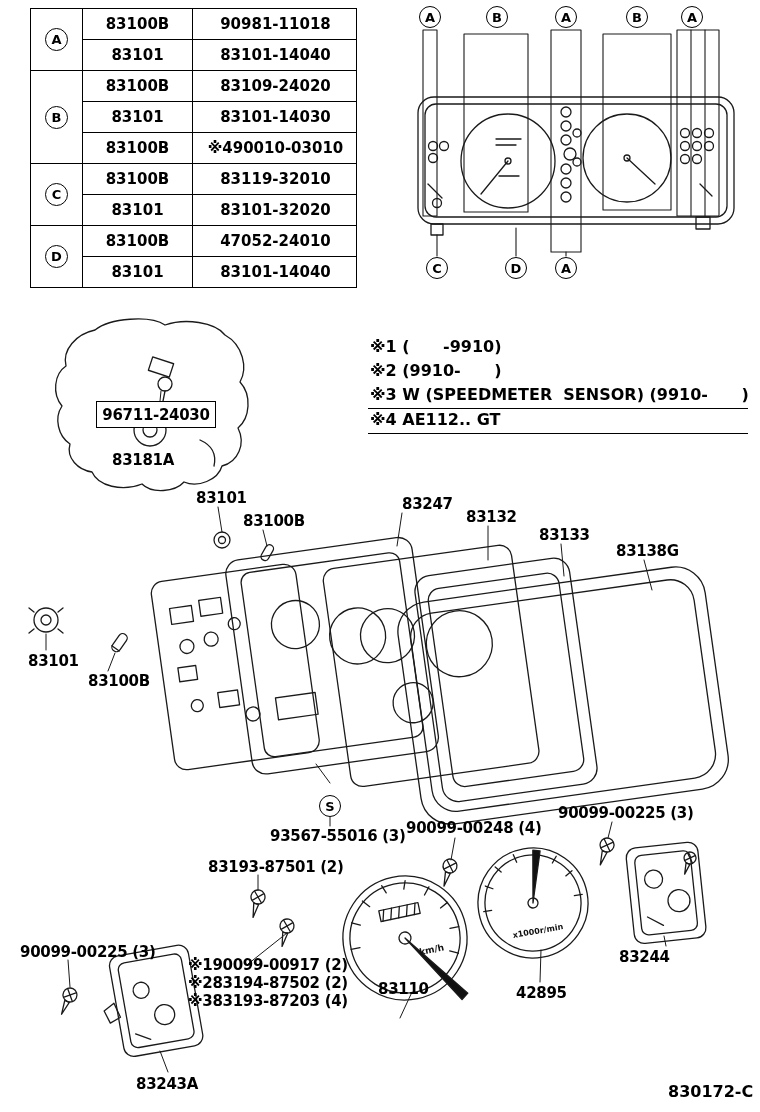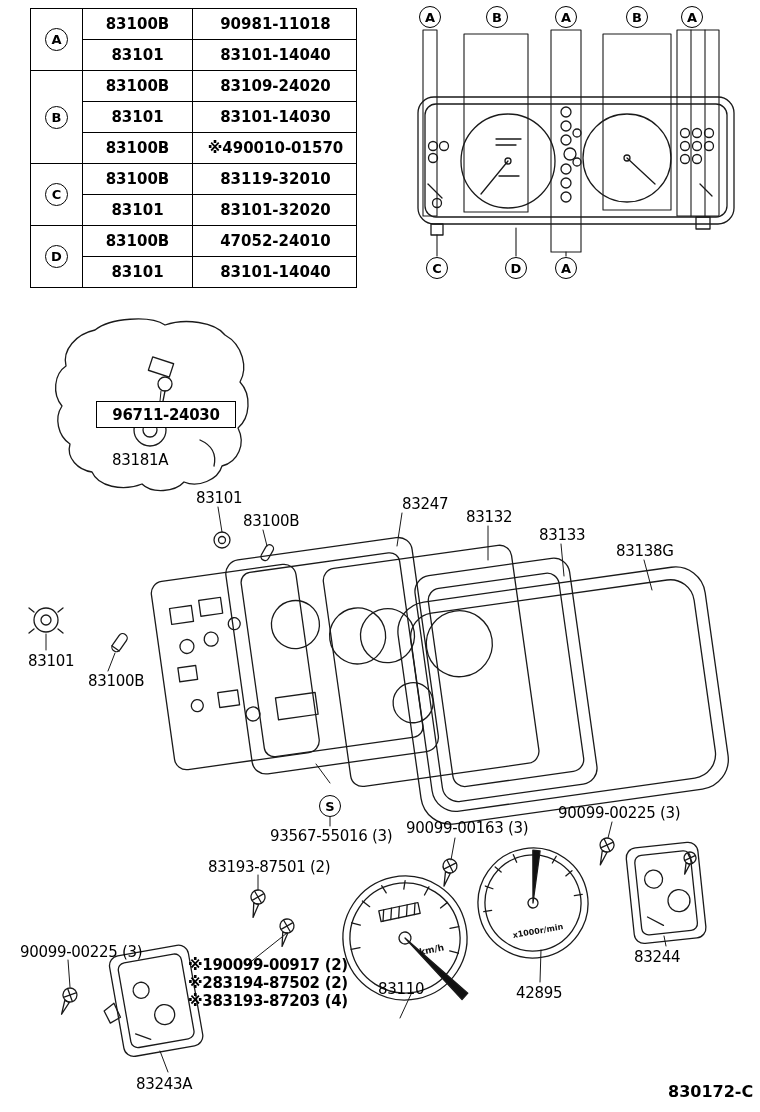--- a/index.html
+++ b/index.html
@@ -2,36 +2,36 @@
 <html><head>
 <meta charset="utf-8">
 <style>
   *{box-sizing:border-box;}
   html,body{margin:0;padding:0;background:#e9e9e9;}
   .page{position:relative;width:760px;height:1112px;background:#ffffff;color:#000;
         font-family:"DejaVu Sans",sans-serif;overflow:hidden;}
   svg.art{position:absolute;left:0;top:0;width:760px;height:1112px;
           stroke:#1a1a1a;fill:none;stroke-width:1.3;stroke-linecap:round;stroke-linejoin:round;}
   svg.art text{stroke:none;fill:#111;font-weight:bold;}
-  .lbl{position:absolute;font-weight:normal;font-size:15px;letter-spacing:-0.3px;white-space:nowrap;}
+  .lbl{position:absolute;font-weight:bold;font-size:15px;letter-spacing:-0.3px;white-space:nowrap;}
   .apps{position:absolute;left:30px;top:8px;border-collapse:collapse;}
   .apps td{border:1.4px solid #000;font-weight:bold;font-size:15px;text-align:center;
            height:31px;padding:0 6px;}
   .apps td.keycell{width:52px;}
   .apps td.part{width:110px;}
   .apps td.num{width:164px;white-space:pre;padding-left:8px;}
   .circ{display:inline-flex;align-items:center;justify-content:center;width:23px;height:23px;
         border:1.6px solid #000;border-radius:50%;font-size:13px;font-weight:bold;}
   .callout{position:absolute;width:22px;height:22px;border:1.6px solid #000;border-radius:50%;
            background:#fff;display:flex;align-items:center;justify-content:center;
            font-size:13px;font-weight:bold;z-index:3;}
   .notes{position:absolute;left:368px;top:336px;width:380px;font-size:16px;font-weight:bold;}
   .note-line{white-space:pre;padding:1px 2px 4px 2px;line-height:19px;}
   .note-underline{border-bottom:1.6px solid #000;}
-  .labelbox{position:absolute;left:96px;top:401px;width:140px;height:27px;border:1.4px solid #000;
+  .labelbox{position:absolute;left:96px;top:401px;width:120px;height:27px;border:1.4px solid #000;
             display:flex;align-items:center;justify-content:center;background:#fff;z-index:2;}
   .labelbox .boxtext{font-weight:bold;font-size:15px;letter-spacing:-0.3px;white-space:nowrap;}
   .refblock{position:absolute;left:188px;top:956px;font-weight:bold;font-size:15px;
             letter-spacing:-0.3px;}
   .refblock div{white-space:nowrap;line-height:18px;text-align:center;}
   .footer-code{position:absolute;left:668px;top:1082px;font-weight:bold;font-size:16px;text-align:right;}
 </style>
 </head>
 <body>
 
@@ -314,21 +314,21 @@
         <td class="keycell" rowspan="3"><span class="circ">B</span></td>
         <td class="part">83100B</td>
         <td class="num">83109-24020</td>
       </tr>
       <tr>
         <td class="part">83101</td>
         <td class="num">83101-14030</td>
       </tr>
       <tr>
         <td class="part">83100B</td>
-        <td class="num">※490010-01570</td>
+        <td class="num">※490010-03010</td>
       </tr>
       <tr>
         <td class="keycell" rowspan="2"><span class="circ">C</span></td>
         <td class="part">83100B</td>
         <td class="num">83119-32010</td>
       </tr>
       <tr>
         <td class="part">83101</td>
         <td class="num">83101-32020</td>
       </tr>
@@ -347,48 +347,54 @@
   <div class="callout" style="left:419px;top:6px">A</div>
   <div class="callout" style="left:486px;top:6px">B</div>
   <div class="callout" style="left:555px;top:6px">A</div>
   <div class="callout" style="left:626px;top:6px">B</div>
   <div class="callout" style="left:681px;top:6px">A</div>
   <div class="callout" style="left:426px;top:257px">C</div>
   <div class="callout" style="left:505px;top:257px">D</div>
   <div class="callout" style="left:555px;top:257px">A</div>
   <div class="callout" style="left:319px;top:795px">S</div>
 
+  <div class="notes">
+    <div class="note-line">※1 (      -9910)</div>
+    <div class="note-line">※2 (9910-      )</div>
+    <div class="note-line note-underline">※3 W (SPEEDMETER  SENSOR) (9910-      )</div>
+    <div class="note-line note-underline">※4 AE112.. GT</div>
+  </div>
 
   <div class="labelbox">
     <span class="boxtext">96711-24030</span>
   </div>
   <div class="lbl" style="left:112px;top:451px">83181A</div>
 
   <div class="lbl" style="left:196px;top:489px">83101</div>
   <div class="lbl" style="left:243px;top:512px">83100B</div>
   <div class="lbl" style="left:402px;top:495px">83247</div>
   <div class="lbl" style="left:466px;top:508px">83132</div>
   <div class="lbl" style="left:539px;top:526px">83133</div>
   <div class="lbl" style="left:616px;top:542px">83138G</div>
 
   <div class="lbl" style="left:28px;top:652px">83101</div>
   <div class="lbl" style="left:88px;top:672px">83100B</div>
 
   <div class="lbl" style="left:270px;top:827px">93567-55016 (3)</div>
-  <div class="lbl" style="left:406px;top:819px">90099-00163 (3)</div>
+  <div class="lbl" style="left:406px;top:819px">90099-00248 (4)</div>
   <div class="lbl" style="left:558px;top:804px">90099-00225 (3)</div>
   <div class="lbl" style="left:208px;top:858px">83193-87501 (2)</div>
   <div class="lbl" style="left:20px;top:943px">90099-00225 (3)</div>
 
   <div class="refblock">
     <div>※190099-00917 (2)</div>
     <div>※283194-87502 (2)</div>
     <div>※383193-87203 (4)</div>
   </div>
 
   <div class="lbl" style="left:378px;top:980px">83110</div>
   <div class="lbl" style="left:516px;top:984px">42895</div>
-  <div class="lbl" style="left:634px;top:948px">83244</div>
+  <div class="lbl" style="left:619px;top:948px">83244</div>
   <div class="lbl" style="left:136px;top:1075px">83243A</div>
 
   <div class="footer-code">830172-C</div>
 
 </div>
 
 </body></html>

